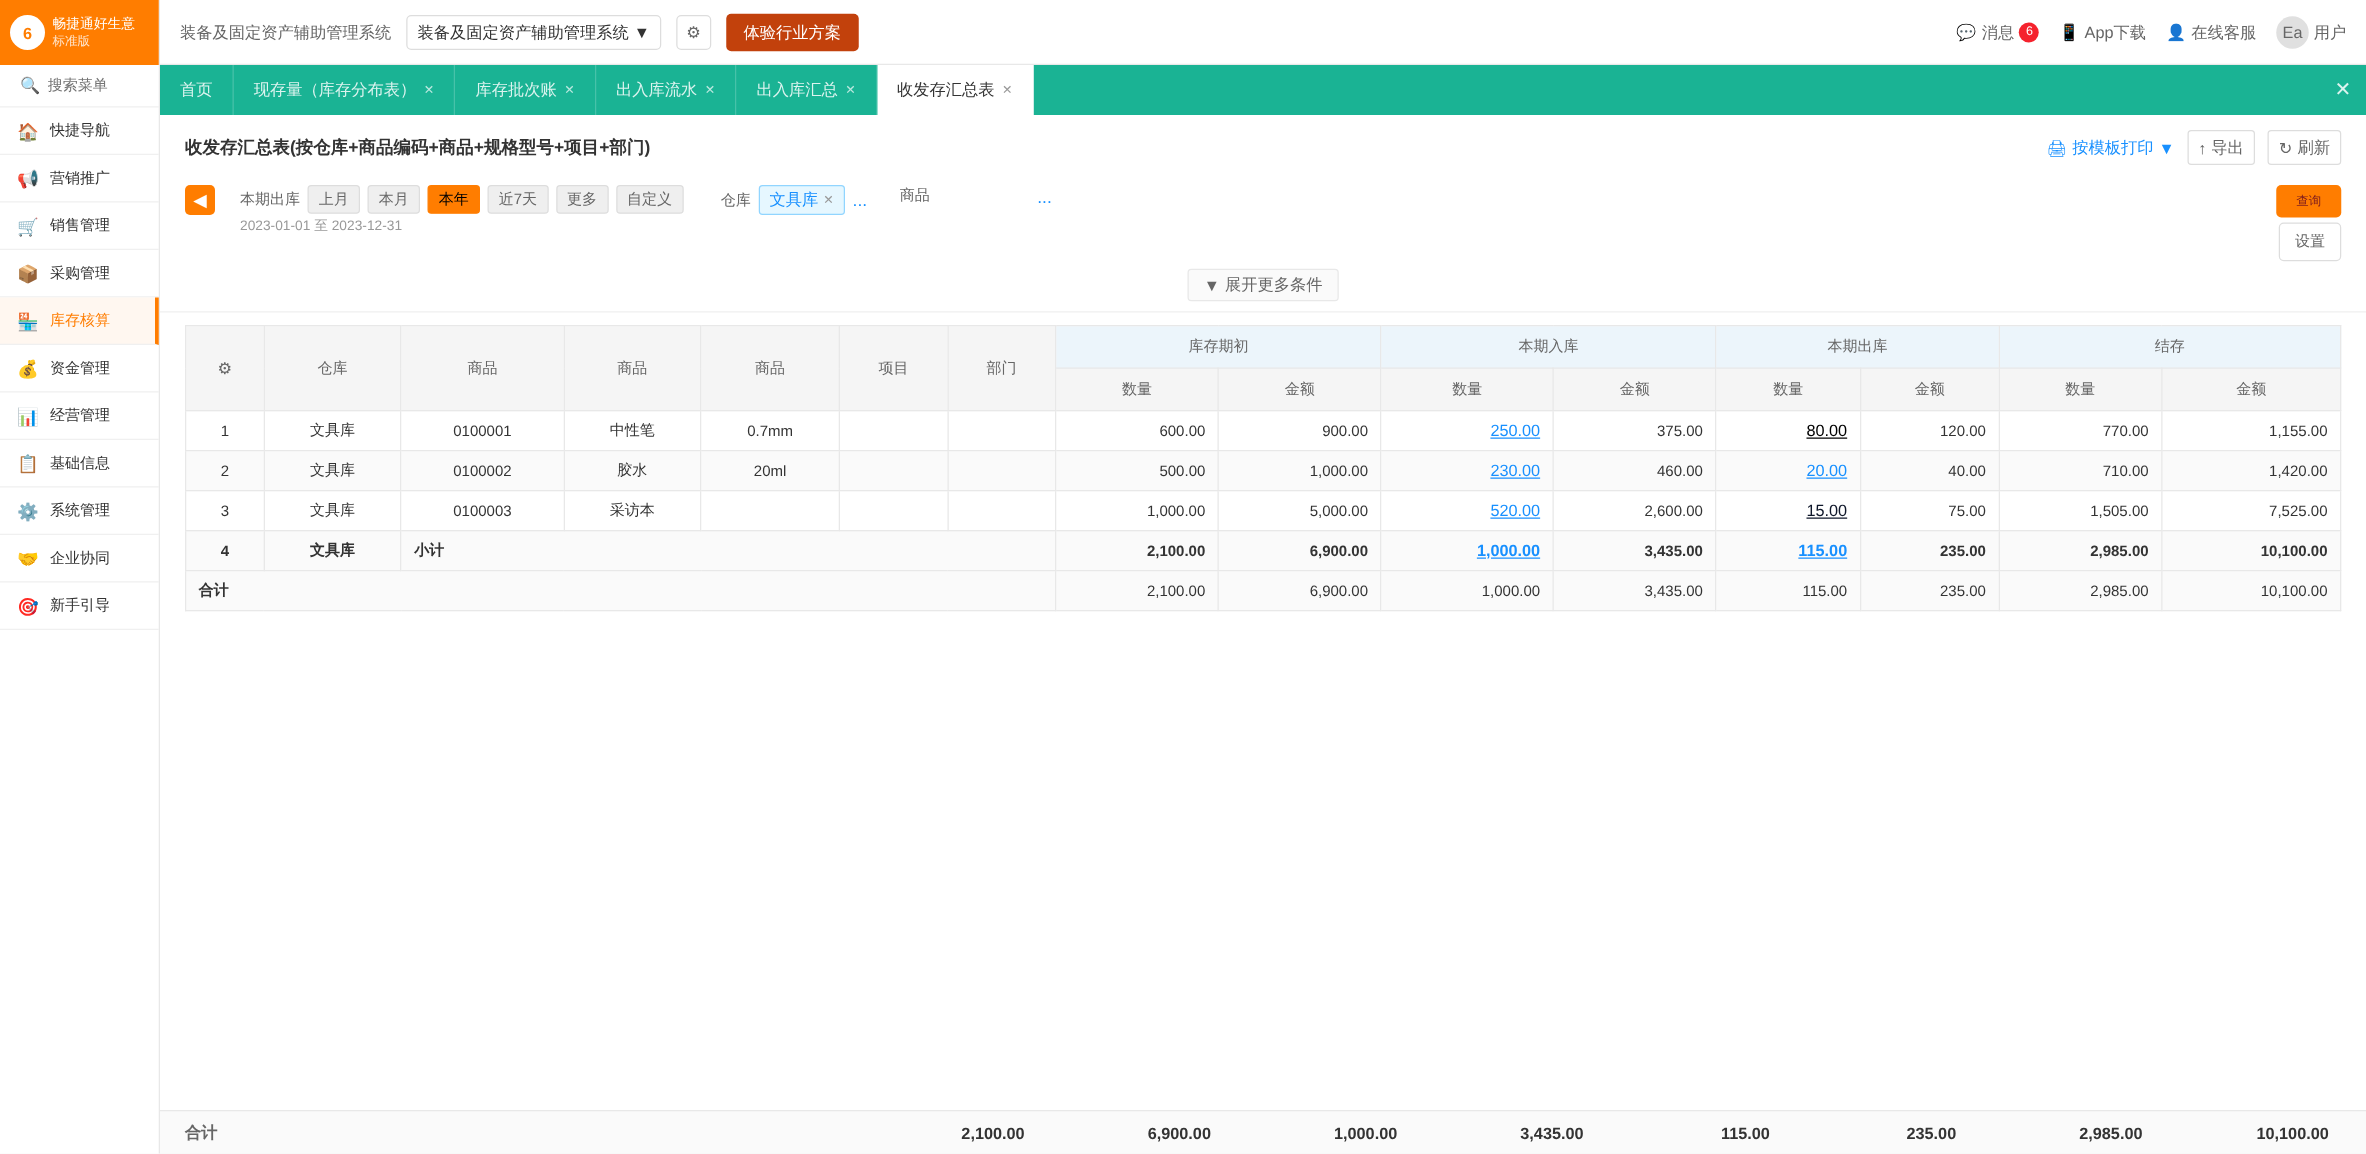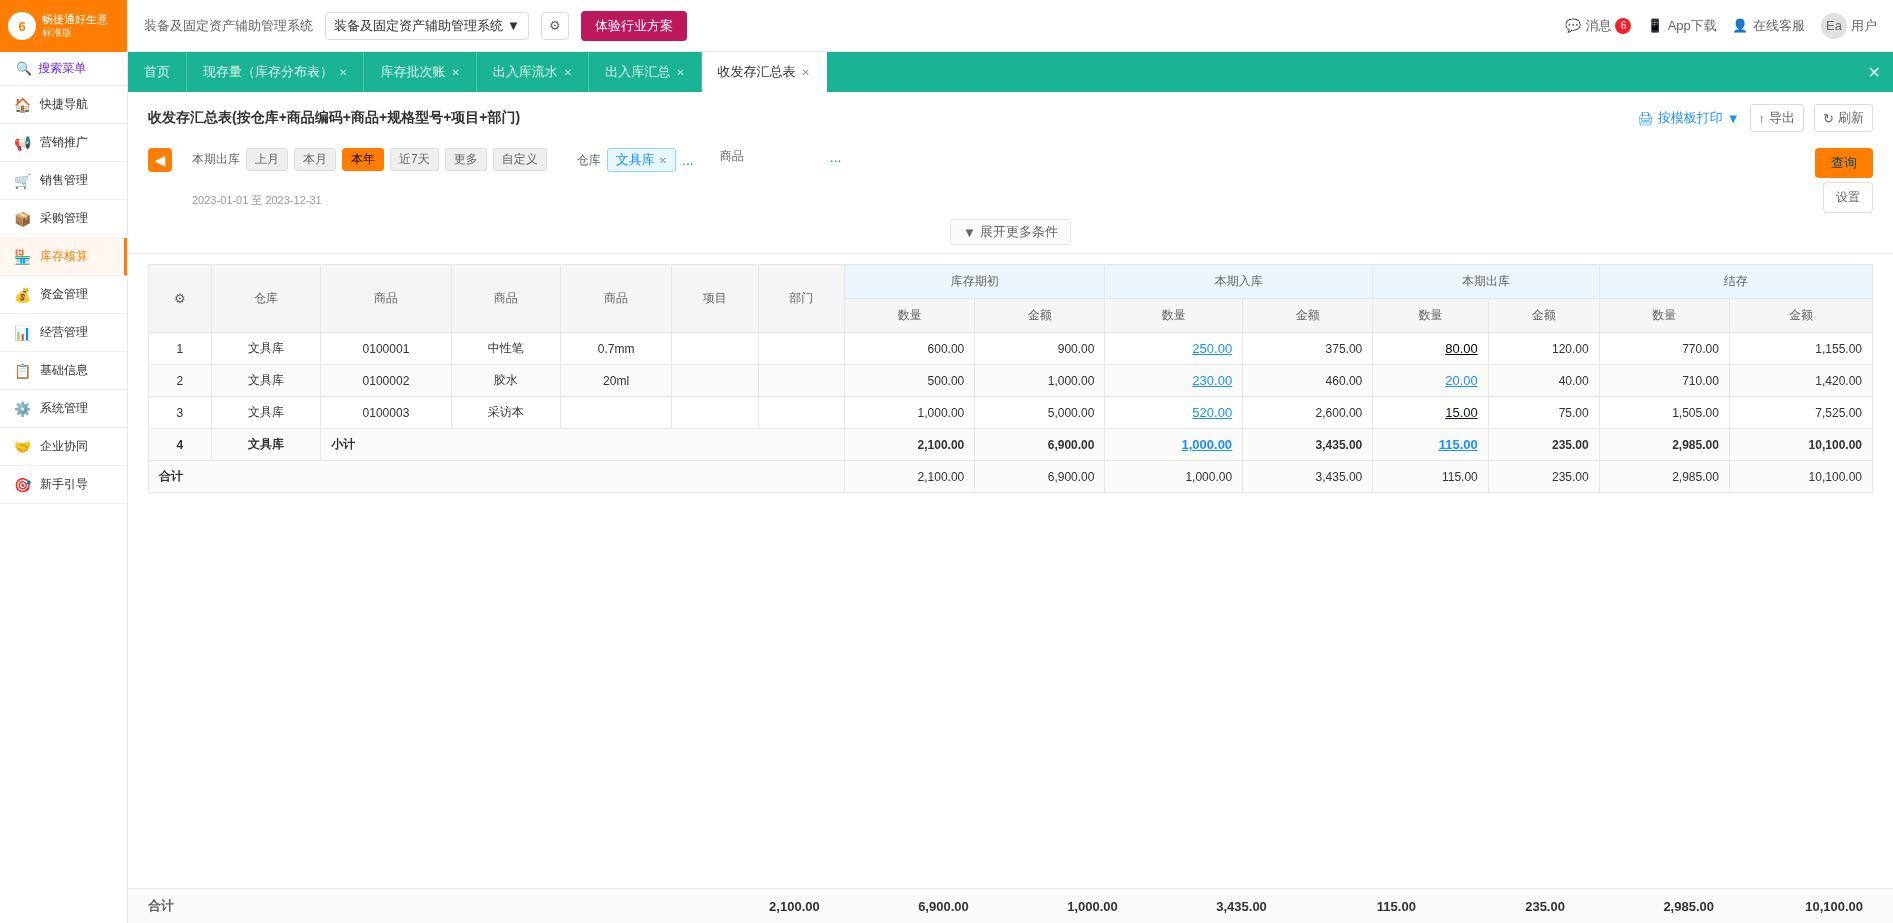--- a/index.html
+++ b/index.html
@@ -17,49 +17,49 @@
 
     
     .main { flex: 1; display: flex; flex-direction: column; overflow: hidden; }
 
     
     .topbar { background: #fff; height: 52px; display: flex; align-items: center; padding: 0 16px; border-bottom: 1px solid #e8e8e8; justify-content: space-between; flex-shrink: 0; }
     .topbar-left { display: flex; align-items: center; gap: 12px; }
     .topbar-title { font-size: 13px; color: #666; }
     .topbar-dropdown { border: 1px solid #ddd; border-radius: 4px; padding: 4px 8px; font-size: 12px; color: #333; cursor: pointer; display: flex; align-items: center; gap: 4px; }
     .topbar-gear { width: 28px; height: 28px; border: 1px solid #ddd; border-radius: 4px; display: flex; align-items: center; justify-content: center; cursor: pointer; color: #666; }
-    .topbar-try-btn { background: #be185d; color: #fff; border: none; border-radius: 4px; padding: 6px 14px; cursor: pointer; font-size: 13px; }
+    .topbar-try-btn { background: #c2410c; color: #fff; border: none; border-radius: 4px; padding: 6px 14px; cursor: pointer; font-size: 13px; }
     .topbar-right { display: flex; align-items: center; gap: 16px; }
     .topbar-right-item { display: flex; align-items: center; gap: 4px; cursor: pointer; color: #666; font-size: 12px; }
     .notification-badge { background: #f5222d; color: #fff; border-radius: 50%; width: 16px; height: 16px; font-size: 10px; display: flex; align-items: center; justify-content: center; }
     .user-avatar { width: 26px; height: 26px; background: #e0e0e0; border-radius: 50%; display: flex; align-items: center; justify-content: center; font-size: 11px; color: #666; }
 
     
     .tabbar { background: #1ab394; display: flex; align-items: center; padding: 0; height: 40px; flex-shrink: 0; overflow: hidden; }
     .tab { display: flex; align-items: center; gap: 6px; padding: 0 16px; height: 40px; color: rgba(255,255,255,0.85); cursor: pointer; font-size: 13px; white-space: nowrap; border-right: 1px solid rgba(255,255,255,0.2); }
     .tab.active { background: #fff; color: #333; }
     .tab-close { font-size: 10px; color: rgba(255,255,255,0.7); cursor: pointer; }
     .tab.active .tab-close { color: #999; }
     .tabbar-close-all { margin-left: auto; padding: 0 12px; color: rgba(255,255,255,0.85); cursor: pointer; font-size: 16px; }
 
     
     .page { flex: 1; background: #fff; overflow-y: auto; padding: 0; }
     .page-title { font-size: 15px; font-weight: bold; color: #333; }
     .filter-row { display: flex; align-items: center; gap: 12px; flex-wrap: wrap; }
     .filter-label { color: #666; font-size: 12px; }
     .date-btn { padding: 2px 8px; border: 1px solid #ddd; border-radius: 3px; cursor: pointer; font-size: 12px; color: #666; }
     .date-btn.active { background: #ff7d00; color: #000000; border-color: #ff7d00; }
-    .date-range { font-size: 11px; color: #999; margin-top: 20px; }
+    .date-range { font-size: 11px; color: #999; margin-top: 0; }
     .warehouse-filter { display: flex; align-items: center; gap: 6px; margin-left: 20px; }
     .warehouse-tag { background: #e6f7ff; border: 1px solid #91d5ff; border-radius: 3px; padding: 2px 8px; font-size: 12px; color: #1890ff; display: flex; align-items: center; gap: 4px; }
     .warehouse-tag-close { cursor: pointer; color: #999; font-size: 10px; }
     .warehouse-more { cursor: pointer; color: #1890ff; font-size: 14px; }
     .goods-filter { display: flex; align-items: center; gap: 6px; margin-left: 20px; }
     .goods-more { cursor: pointer; color: #1890ff; font-size: 14px; }
-    .btn-primary { background: #ff7d00; color: #0c4a6e; border: none; border-radius: 4px; padding: 6px 16px; cursor: pointer; font-size: 13px; }
+    .btn-primary { background: #ff7d00; color: #7f1d1d; border: none; border-radius: 4px; padding: 6px 16px; cursor: pointer; font-size: 10px; }
     .btn-default { background: #fff; color: #666; border: 1px solid #ddd; border-radius: 4px; padding: 6px 12px; cursor: pointer; font-size: 12px; }
     .expand-btn { display: flex; align-items: center; gap: 4px; cursor: pointer; color: #666; font-size: 12px; border: 1px solid #e8e8e8; border-radius: 3px; padding: 3px 12px; background: #fafafa; }
     .action-link { display: flex; align-items: center; gap: 4px; cursor: pointer; color: #1890ff; font-size: 12px; }
     .action-icon-btn { display: flex; align-items: center; gap: 4px; cursor: pointer; color: #666; font-size: 12px; padding: 4px 8px; border: 1px solid #ddd; border-radius: 3px; }
 
     
     .table-container { padding: 0 20px 20px; }
     .data-table { width: 100%; border-collapse: collapse; margin-top: 10px; }
     .data-table th { background: #f5f5f5; border: 1px solid #e8e8e8; padding: 8px 10px; text-align: center; color: #666; font-weight: normal; font-size: 12px; }
     .data-table td { border: 1px solid #e8e8e8; padding: 7px 10px; text-align: center; color: #333; font-size: 12px; }
@@ -67,21 +67,21 @@
     .data-table .number { text-align: right; }
 
     
     .bottom-bar { background: #fafafa; border-top: 1px solid #e8e8e8; padding: 8px 20px; display: flex; align-items: center; flex-shrink: 0; }
     .bottom-bar-label { color: #666; font-size: 13px; font-weight: bold; margin-right: 20px; }
     .bottom-bar-values { display: flex; gap: 0; flex: 1; }
     .bottom-value { text-align: right; font-size: 13px; font-weight: bold; color: #333; flex: 1; padding-right: 10px; }
 
     
     .sidebar-search { display: flex; align-items: center; padding: 8px 10px; border-bottom: 1px solid #f0f0f0; cursor: pointer; }
-    .sidebar-search span { font-size: 12px; color: #6d28d9; margin-left: 6px; }
+    .sidebar-search span { font-size: 12px; color: #737373; margin-left: 6px; }
 
     .page-header-row { display: flex; align-items: center; justify-content: space-between; padding: 12px 20px 8px; }
     .header-actions { display: flex; align-items: center; gap: 10px; }
 
     .filter-section { padding: 8px 20px; background: #fff; border-bottom: 1px solid #f0f0f0; }
 
     .collapse-btn { width: 24px; height: 24px; background: #ff7d00; color: #fff; border-radius: 4px; display: flex; align-items: center; justify-content: center; cursor: pointer; font-size: 14px; flex-shrink: 0; margin-right: 10px; }
 
     .th-group-header { background: #ecf5fb !important; }
   </style>

